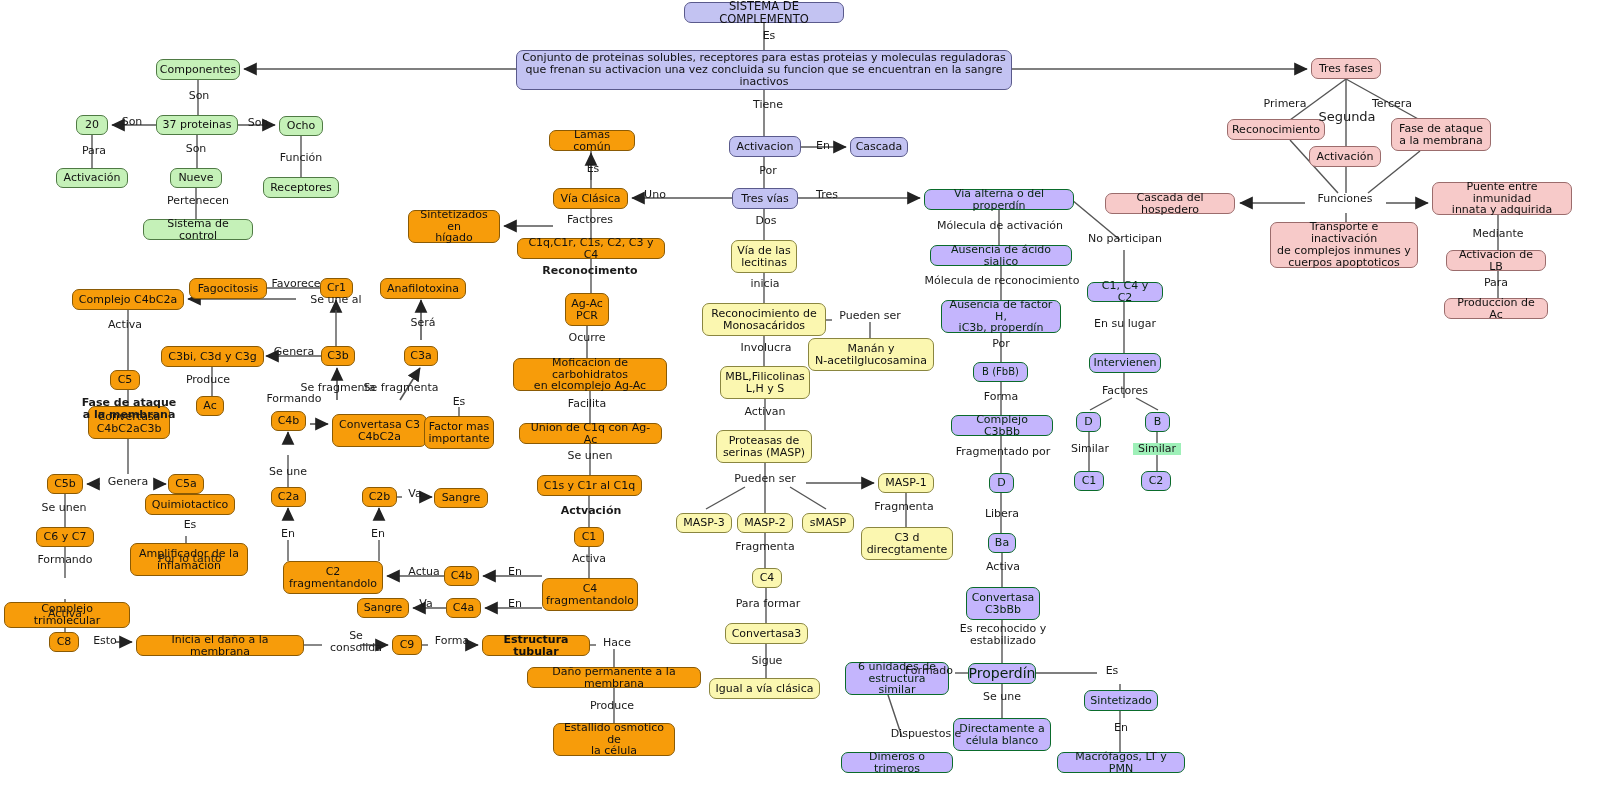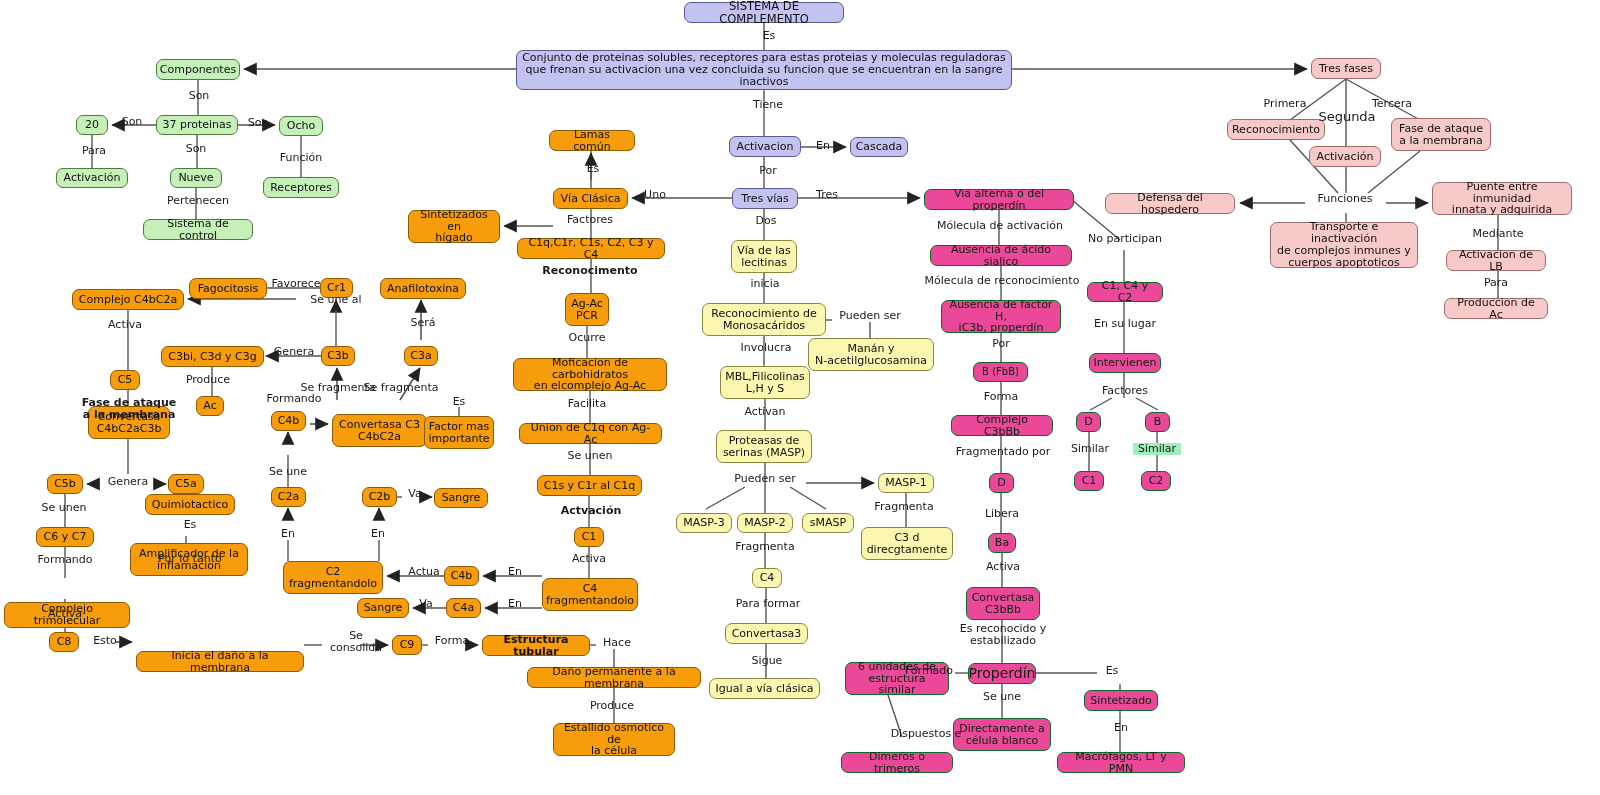--- a/index.html
+++ b/index.html
@@ -33,21 +33,21 @@
     line-height:1.08;
     white-space:pre-line;
     padding:1px 5px;
     z-index:3;
   }
   
   .n-purple{background:#c3c3f2;border-color:#5a5a8c;color:#101010;}
   .n-green {background:#c5f1b8;border-color:#4f7a44;color:#101010;}
   .n-orange{background:#f79c0a;border-color:#8a5a04;color:#101010;}
   .n-yellow{background:#fbf7b0;border-color:#8a8640;color:#101010;}
-  .n-emerald{background:#ec4899;border-color:#0a6b2b;color:#06240f;}
+  .n-emerald{background:#c4b5fd;border-color:#0a6b2b;color:#06240f;}
   .n-pink  {background:#f7cac9;border-color:#9b6c6c;color:#101010;}
 
   .lbl{
     position:absolute;
     color:#1a1a1a;
     text-align:center;
     white-space:pre-line;
     line-height:1.05;
     z-index:4;
     background:transparent;
@@ -237,21 +237,21 @@
       <div class="node n-orange" style="left: 145px; top: 494px; width: 90px; height: 21px; font-size: 11px;">Quimiotactico</div>
       <div class="node n-orange" style="left: 130px; top: 543px; width: 118px; height: 33px; font-size: 11px;">Amplificador de la
 inflamacion</div>
       <div class="node n-orange" style="left: 4px; top: 602px; width: 126px; height: 26px; font-size: 11px;">Complejo trimolecular</div>
       <div class="node n-orange" style="left: 283px; top: 561px; width: 100px; height: 33px; font-size: 11px;">C2
 fragmentandolo</div>
       <div class="node n-orange" style="left: 444px; top: 566px; width: 35px; height: 20px; font-size: 11px;">C4b</div>
       <div class="node n-orange" style="left: 357px; top: 598px; width: 52px; height: 20px; font-size: 11px;">Sangre</div>
       <div class="node n-orange" style="left: 446px; top: 598px; width: 35px; height: 20px; font-size: 11px;">C4a</div>
       <div class="node n-orange" style="left: 49px; top: 632px; width: 30px; height: 20px; font-size: 11px;">C8</div>
-      <div class="node n-orange" style="left: 136px; top: 635px; width: 168px; height: 21px; font-size: 11px; margin-top: 16px;">Inicia el daño a la membrana</div>
+      <div class="node n-orange" style="left: 136px; top: 635px; width: 168px; height: 21px; font-size: 11px;">Inicia el daño a la membrana</div>
       <div class="node n-orange" style="left: 392px; top: 635px; width: 30px; height: 20px; font-size: 11px;">C9</div>
       <div class="node n-orange" style="left: 482px; top: 635px; width: 108px; height: 21px; font-size: 11px; font-weight: bold;">Estructura tubular</div>
       <div class="node n-orange" style="left: 527px; top: 667px; width: 174px; height: 21px; font-size: 11px;">Daño permanente a la membrana</div>
       <div class="node n-orange" style="left: 553px; top: 723px; width: 122px; height: 33px; font-size: 11px;">Estallido osmotico de
 la célula</div>
       <div class="node n-yellow" style="left: 731px; top: 240px; width: 66px; height: 33px; font-size: 11px;">Vía de las
 lecitinas</div>
       <div class="node n-yellow" style="left: 702px; top: 303px; width: 124px; height: 33px; font-size: 11px;">Reconocimiento de
 Monosacáridos</div>
       <div class="node n-yellow" style="left: 808px; top: 338px; width: 126px; height: 33px; font-size: 11px;">Manán y
@@ -291,21 +291,21 @@
       <div class="node n-emerald" style="left: 1089px; top: 353px; width: 72px; height: 20px; font-size: 11px;">Intervienen</div>
       <div class="node n-emerald" style="left: 1076px; top: 412px; width: 25px; height: 20px; font-size: 11px;">D</div>
       <div class="node n-emerald" style="left: 1145px; top: 412px; width: 25px; height: 20px; font-size: 11px;">B</div>
       <div class="node n-emerald" style="left: 1074px; top: 471px; width: 30px; height: 20px; font-size: 11px;">C1</div>
       <div class="node n-emerald" style="left: 1141px; top: 471px; width: 30px; height: 20px; font-size: 11px;">C2</div>
       <div class="node n-pink" style="left: 1311px; top: 58px; width: 70px; height: 21px; font-size: 11px;">Tres fases</div>
       <div class="node n-pink" style="left: 1227px; top: 119px; width: 98px; height: 21px; font-size: 11px;">Reconocimiento</div>
       <div class="node n-pink" style="left: 1391px; top: 118px; width: 100px; height: 33px; font-size: 11px;">Fase de ataque
 a la membrana</div>
       <div class="node n-pink" style="left: 1309px; top: 146px; width: 72px; height: 21px; font-size: 11px;">Activación</div>
-      <div class="node n-pink" style="left: 1105px; top: 193px; width: 130px; height: 21px; font-size: 11px;">Defensa del hospedero</div>
+      <div class="node n-pink" style="left: 1105px; top: 193px; width: 130px; height: 21px; font-size: 11px;">Cascada del hospedero</div>
       <div class="node n-pink" style="left: 1432px; top: 182px; width: 140px; height: 33px; font-size: 11px;">Puente entre inmunidad
 innata y adquirida</div>
       <div class="node n-pink" style="left: 1270px; top: 222px; width: 148px; height: 46px; font-size: 11px;">Transporte e inactivación
 de complejos inmunes y
 cuerpos apoptoticos</div>
       <div class="node n-pink" style="left: 1446px; top: 250px; width: 100px; height: 21px; font-size: 11px;">Activacion de LB</div>
       <div class="node n-pink" style="left: 1444px; top: 298px; width: 104px; height: 21px; font-size: 11px;">Produccion de Ac</div>
     </div>
   <div id="label-layer">
       <div class="lbl" style="left: 754px; top: 30px; width: 30px; font-size: 11px;">Es</div>

